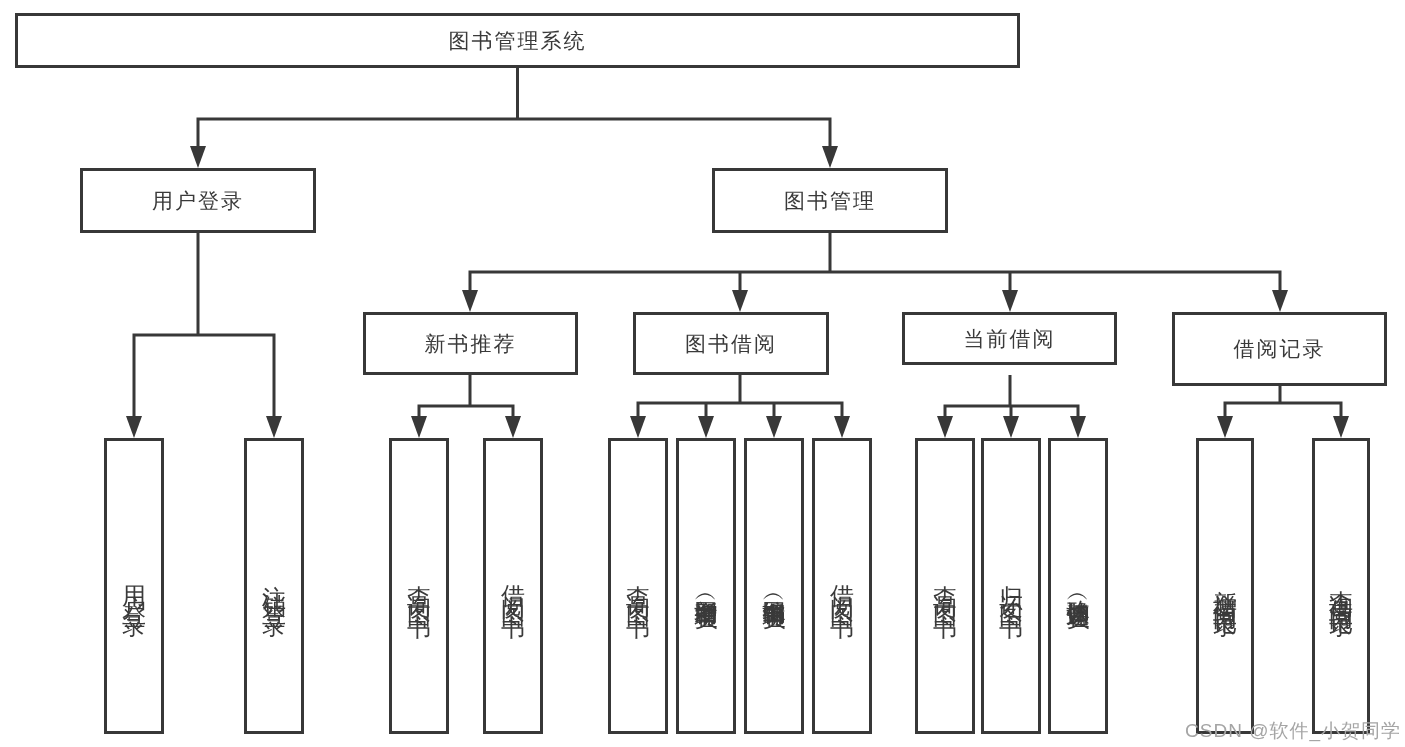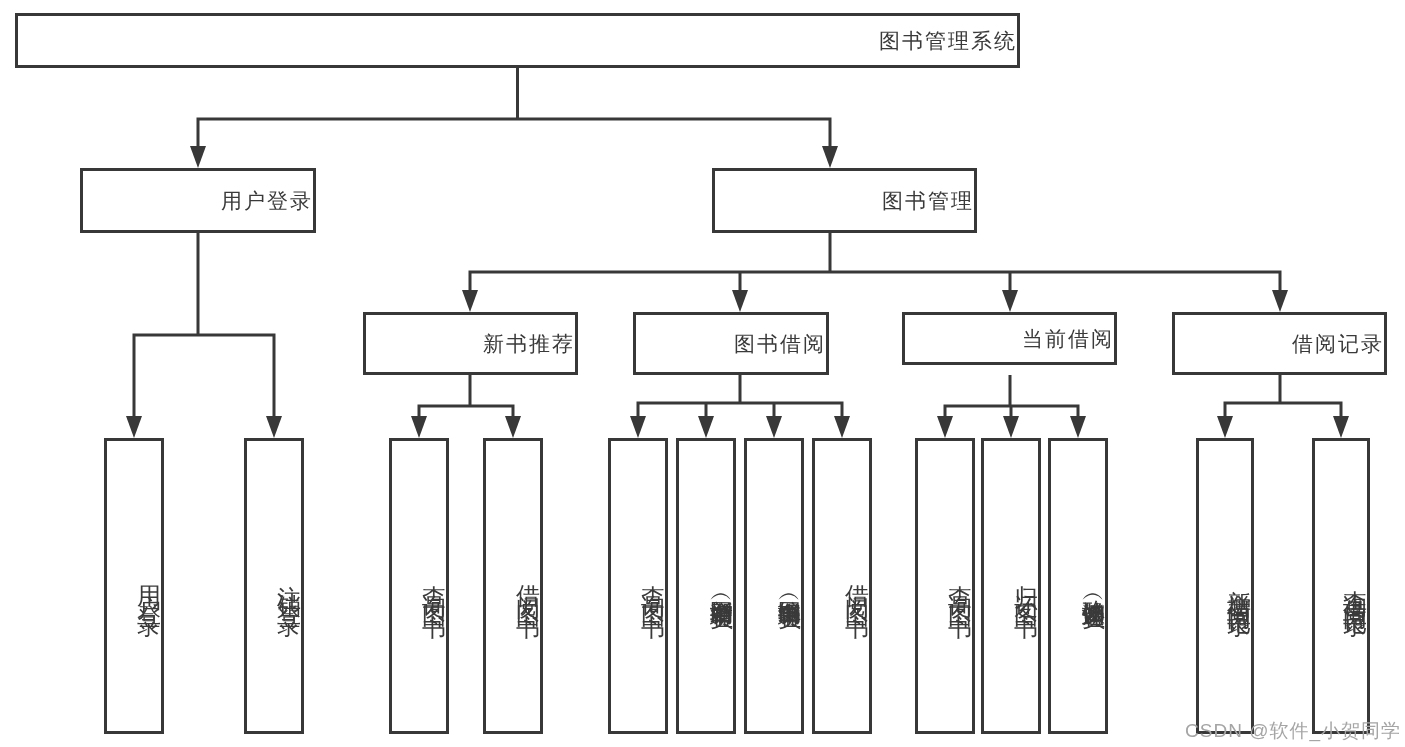--- a/index.html
+++ b/index.html
@@ -23,21 +23,21 @@
     height: 747px;
     pointer-events: none;
   }
   .node {
     position: absolute;
     box-sizing: border-box;
     background: #ffffff;
     border: 3px solid #383838;
     display: flex;
     align-items: center;
-    justify-content: flex-end;
+    justify-content: center;
   }
   .node.h .label {
     font-size: 21px;
     letter-spacing: 2px;
     color: #3a3a3a;
     white-space: nowrap;
   }
   .node.v {
     width: 60px;
     top: 438px;
@@ -114,34 +114,34 @@
     </g>
   </svg>
 
   <div class="node h" style="left:15px; top:13px; width:1005px; height:55px;">
     <span class="label">图书管理系统</span>
   </div>
 
   <div class="node h" style="left:80px; top:168px; width:236px; height:65px;">
     <span class="label">用户登录</span>
   </div>
-  <div class="node h" style="left:712px; top:168px; width:265px; height:65px;">
+  <div class="node h" style="left:712px; top:168px; width:236px; height:65px;">
     <span class="label">图书管理</span>
   </div>
 
   <div class="node h" style="left:363px; top:312px; width:215px; height:63px;">
     <span class="label">新书推荐</span>
   </div>
   <div class="node h" style="left:633px; top:312px; width:196px; height:63px;">
     <span class="label">图书借阅</span>
   </div>
   <div class="node h" style="left:902px; top:312px; width:215px; height:53px;">
     <span class="label">当前借阅</span>
   </div>
-  <div class="node h" style="left:1172px; top:312px; width:215px; height:63px;">
+  <div class="node h" style="left:1172px; top:312px; width:215px; height:74px;">
     <span class="label">借阅记录</span>
   </div>
 
   <div class="node v" style="left:104px;">
     <span class="label">用户登录</span>
   </div>
   <div class="node v" style="left:244px;">
     <span class="label">注销登录</span>
   </div>
 

